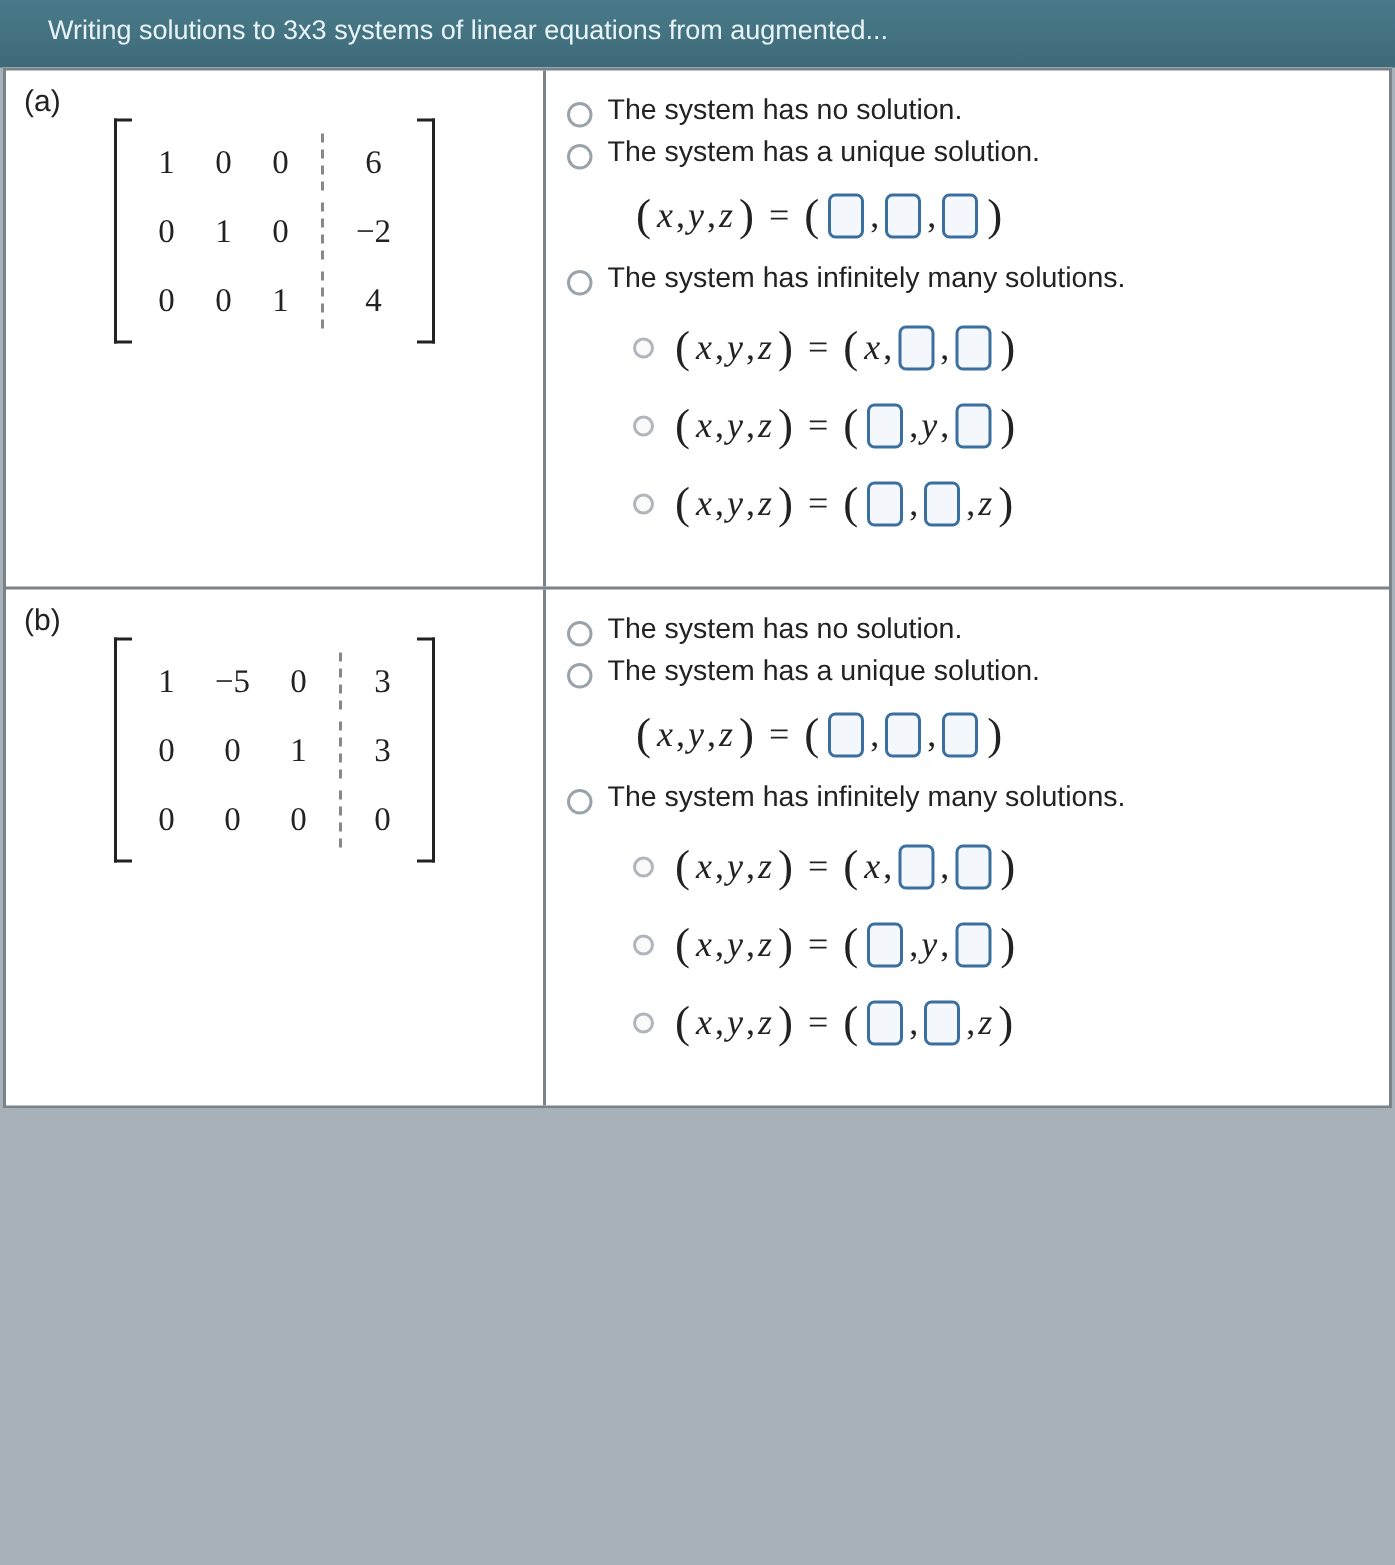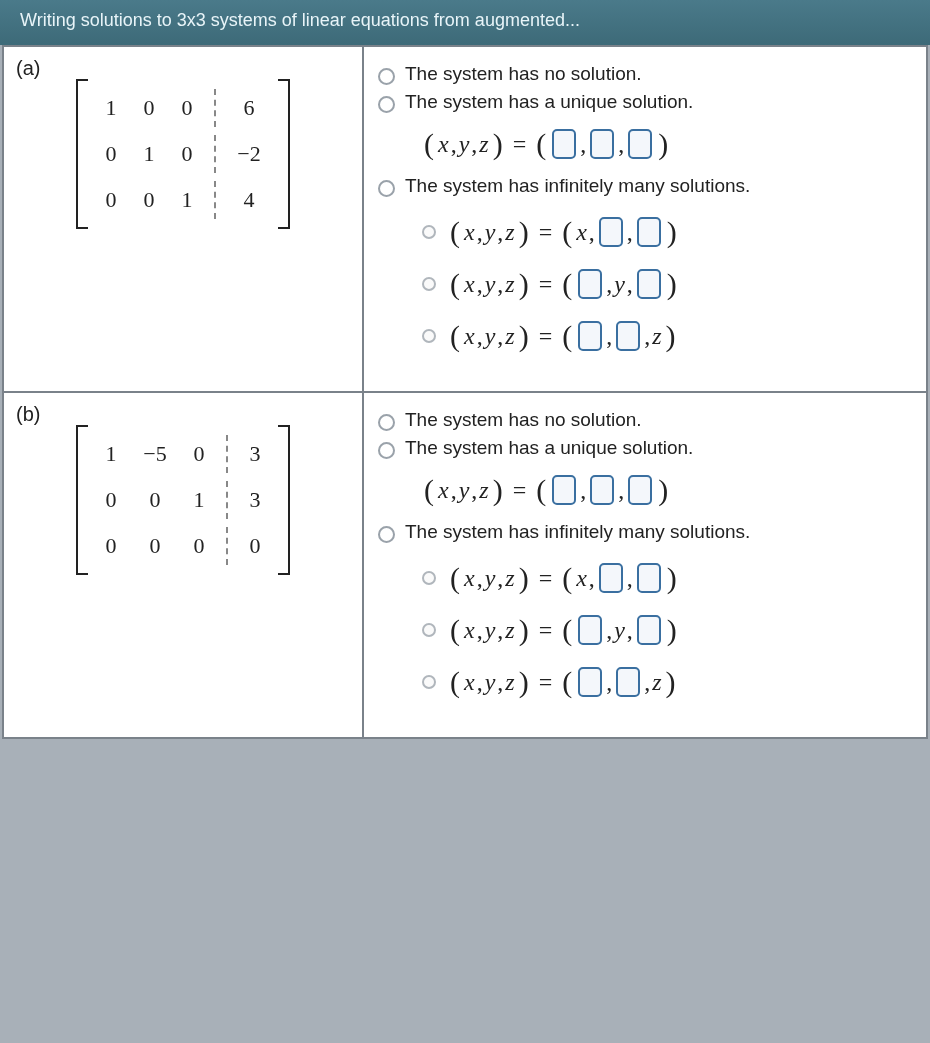--- a/index.html
+++ b/index.html
@@ -5,21 +5,21 @@
   * { box-sizing: border-box; }
   body {
     margin: 0;
     font-family: Verdana, Geneva, sans-serif;
     background: #a8b0b8;
     width: 930px;
   }
   .header {
     background: linear-gradient(to bottom, #4a7a8a, #3d6a78);
     color: #e8f4f8;
-    padding: 10px 20px 14px 20px;
+    padding: 10px 20px 14px 32px;
     font-size: 18px;
     font-weight: 500;
   }
   .worksheet {
     background: #fff;
     border: 2px solid #7a828a;
     margin: 0 2px;
   }
   .problem-row {
     display: flex;

